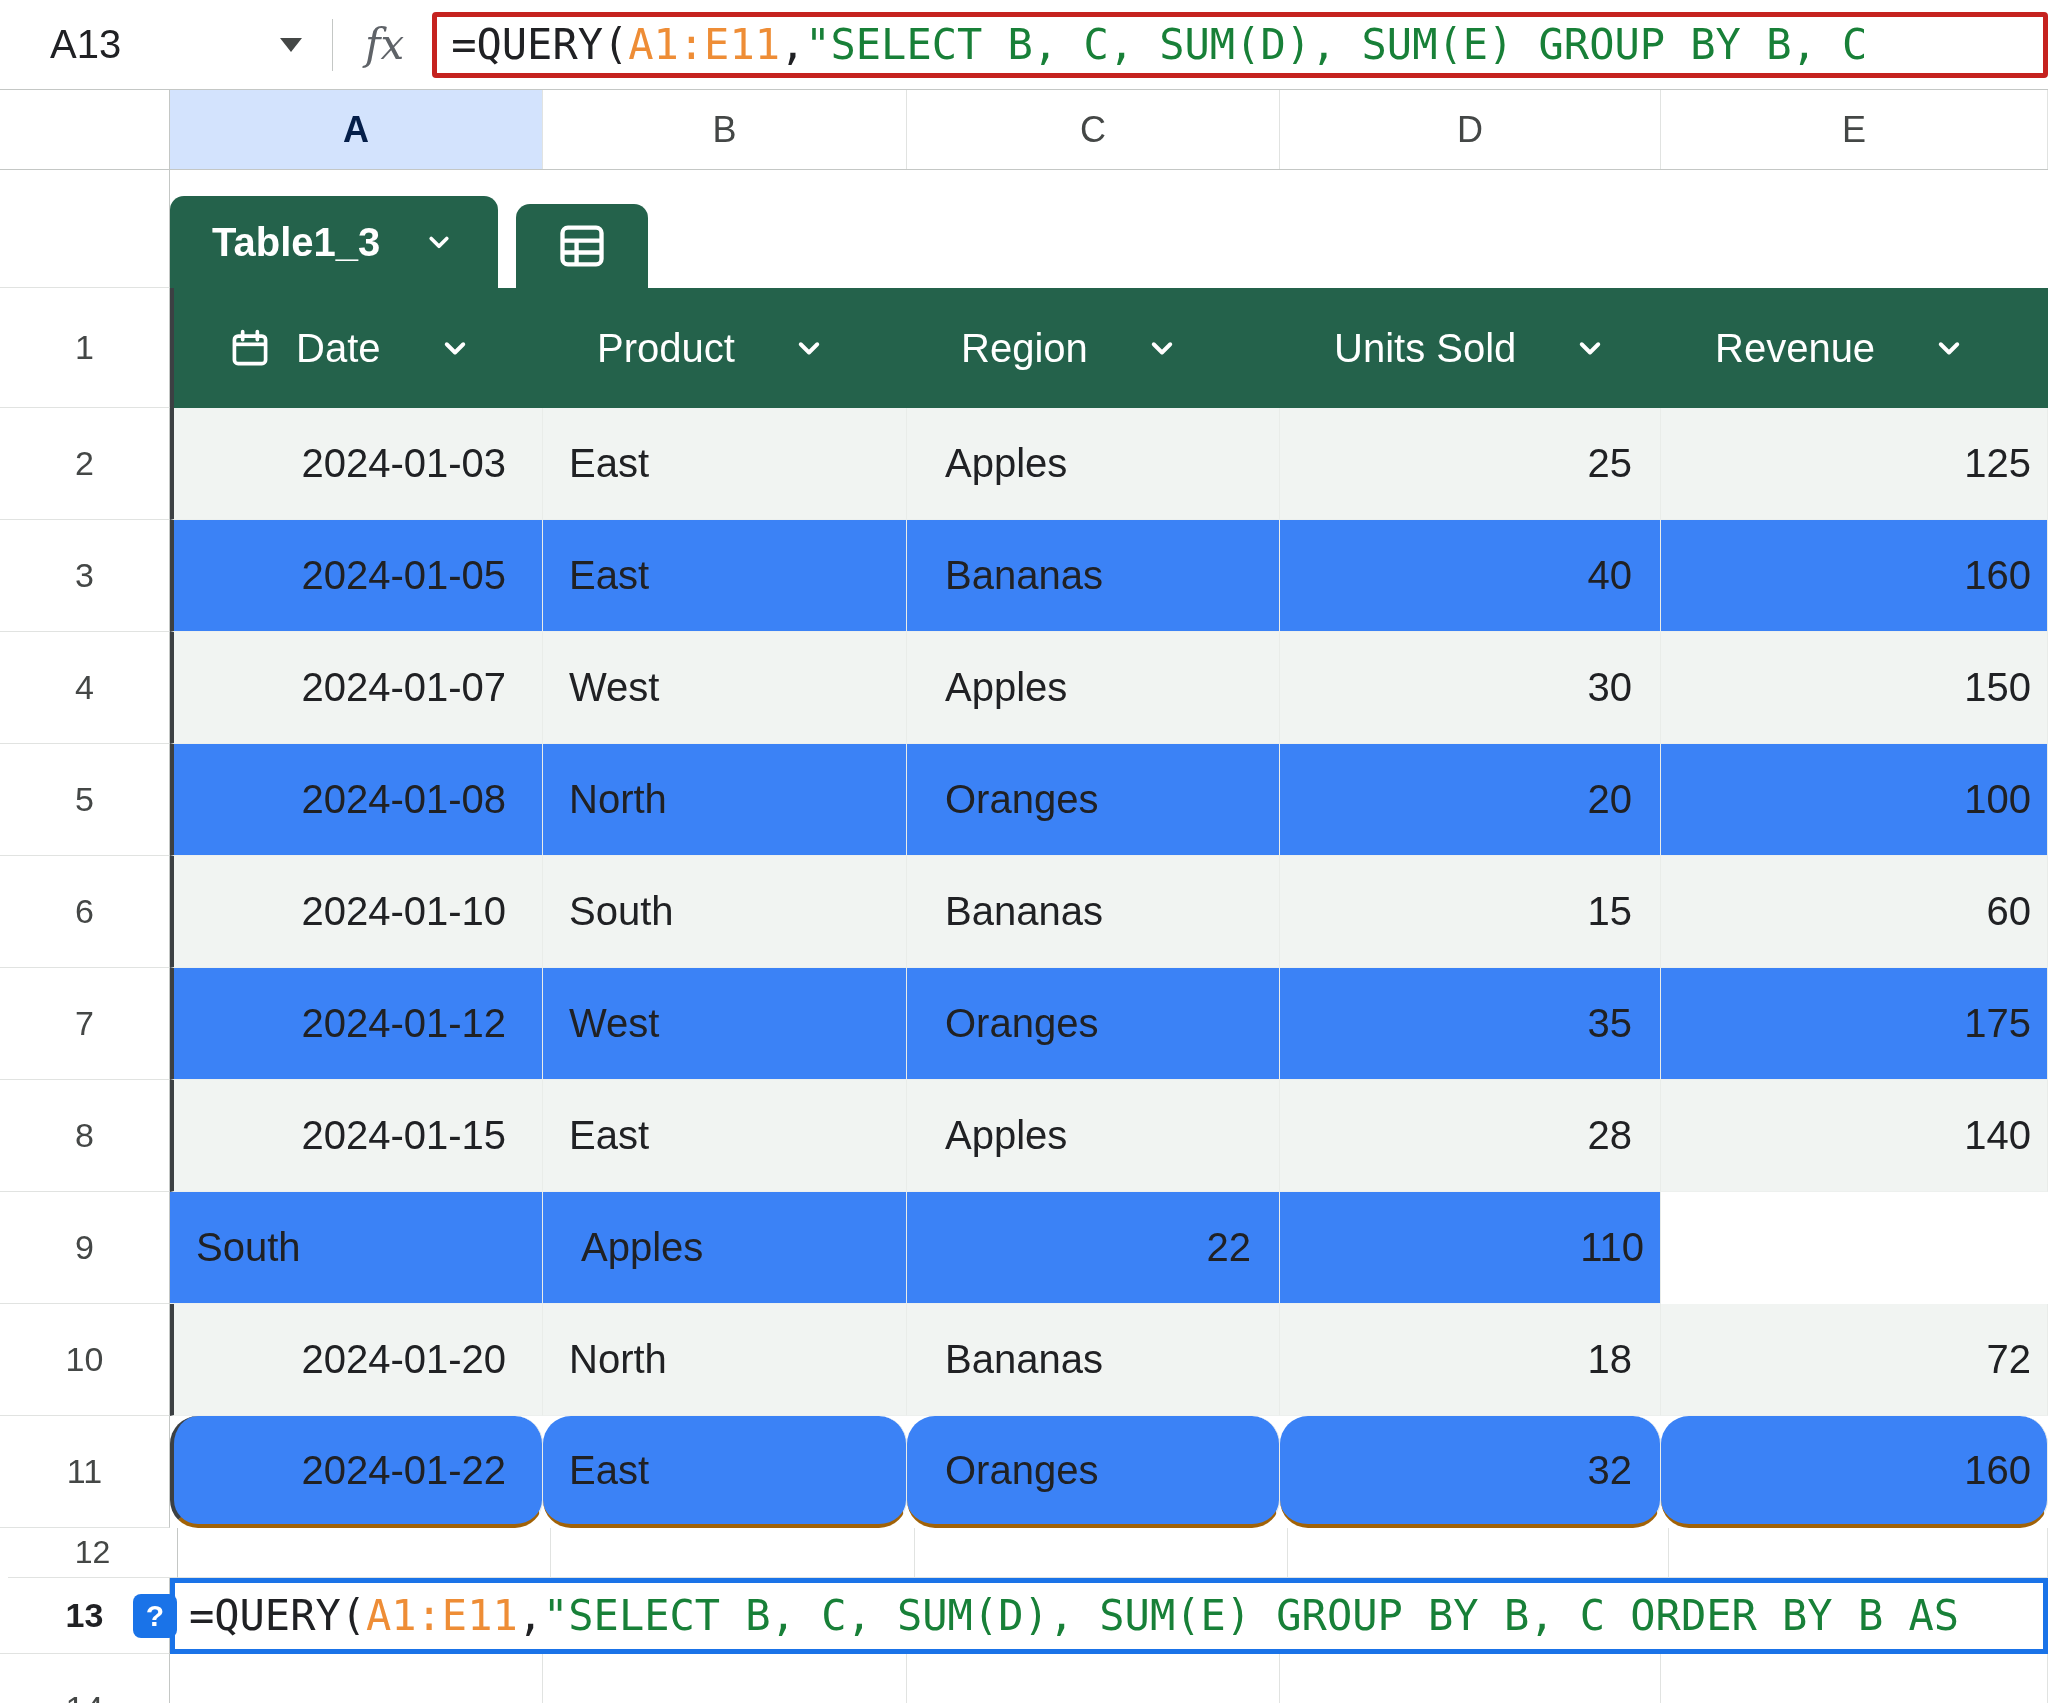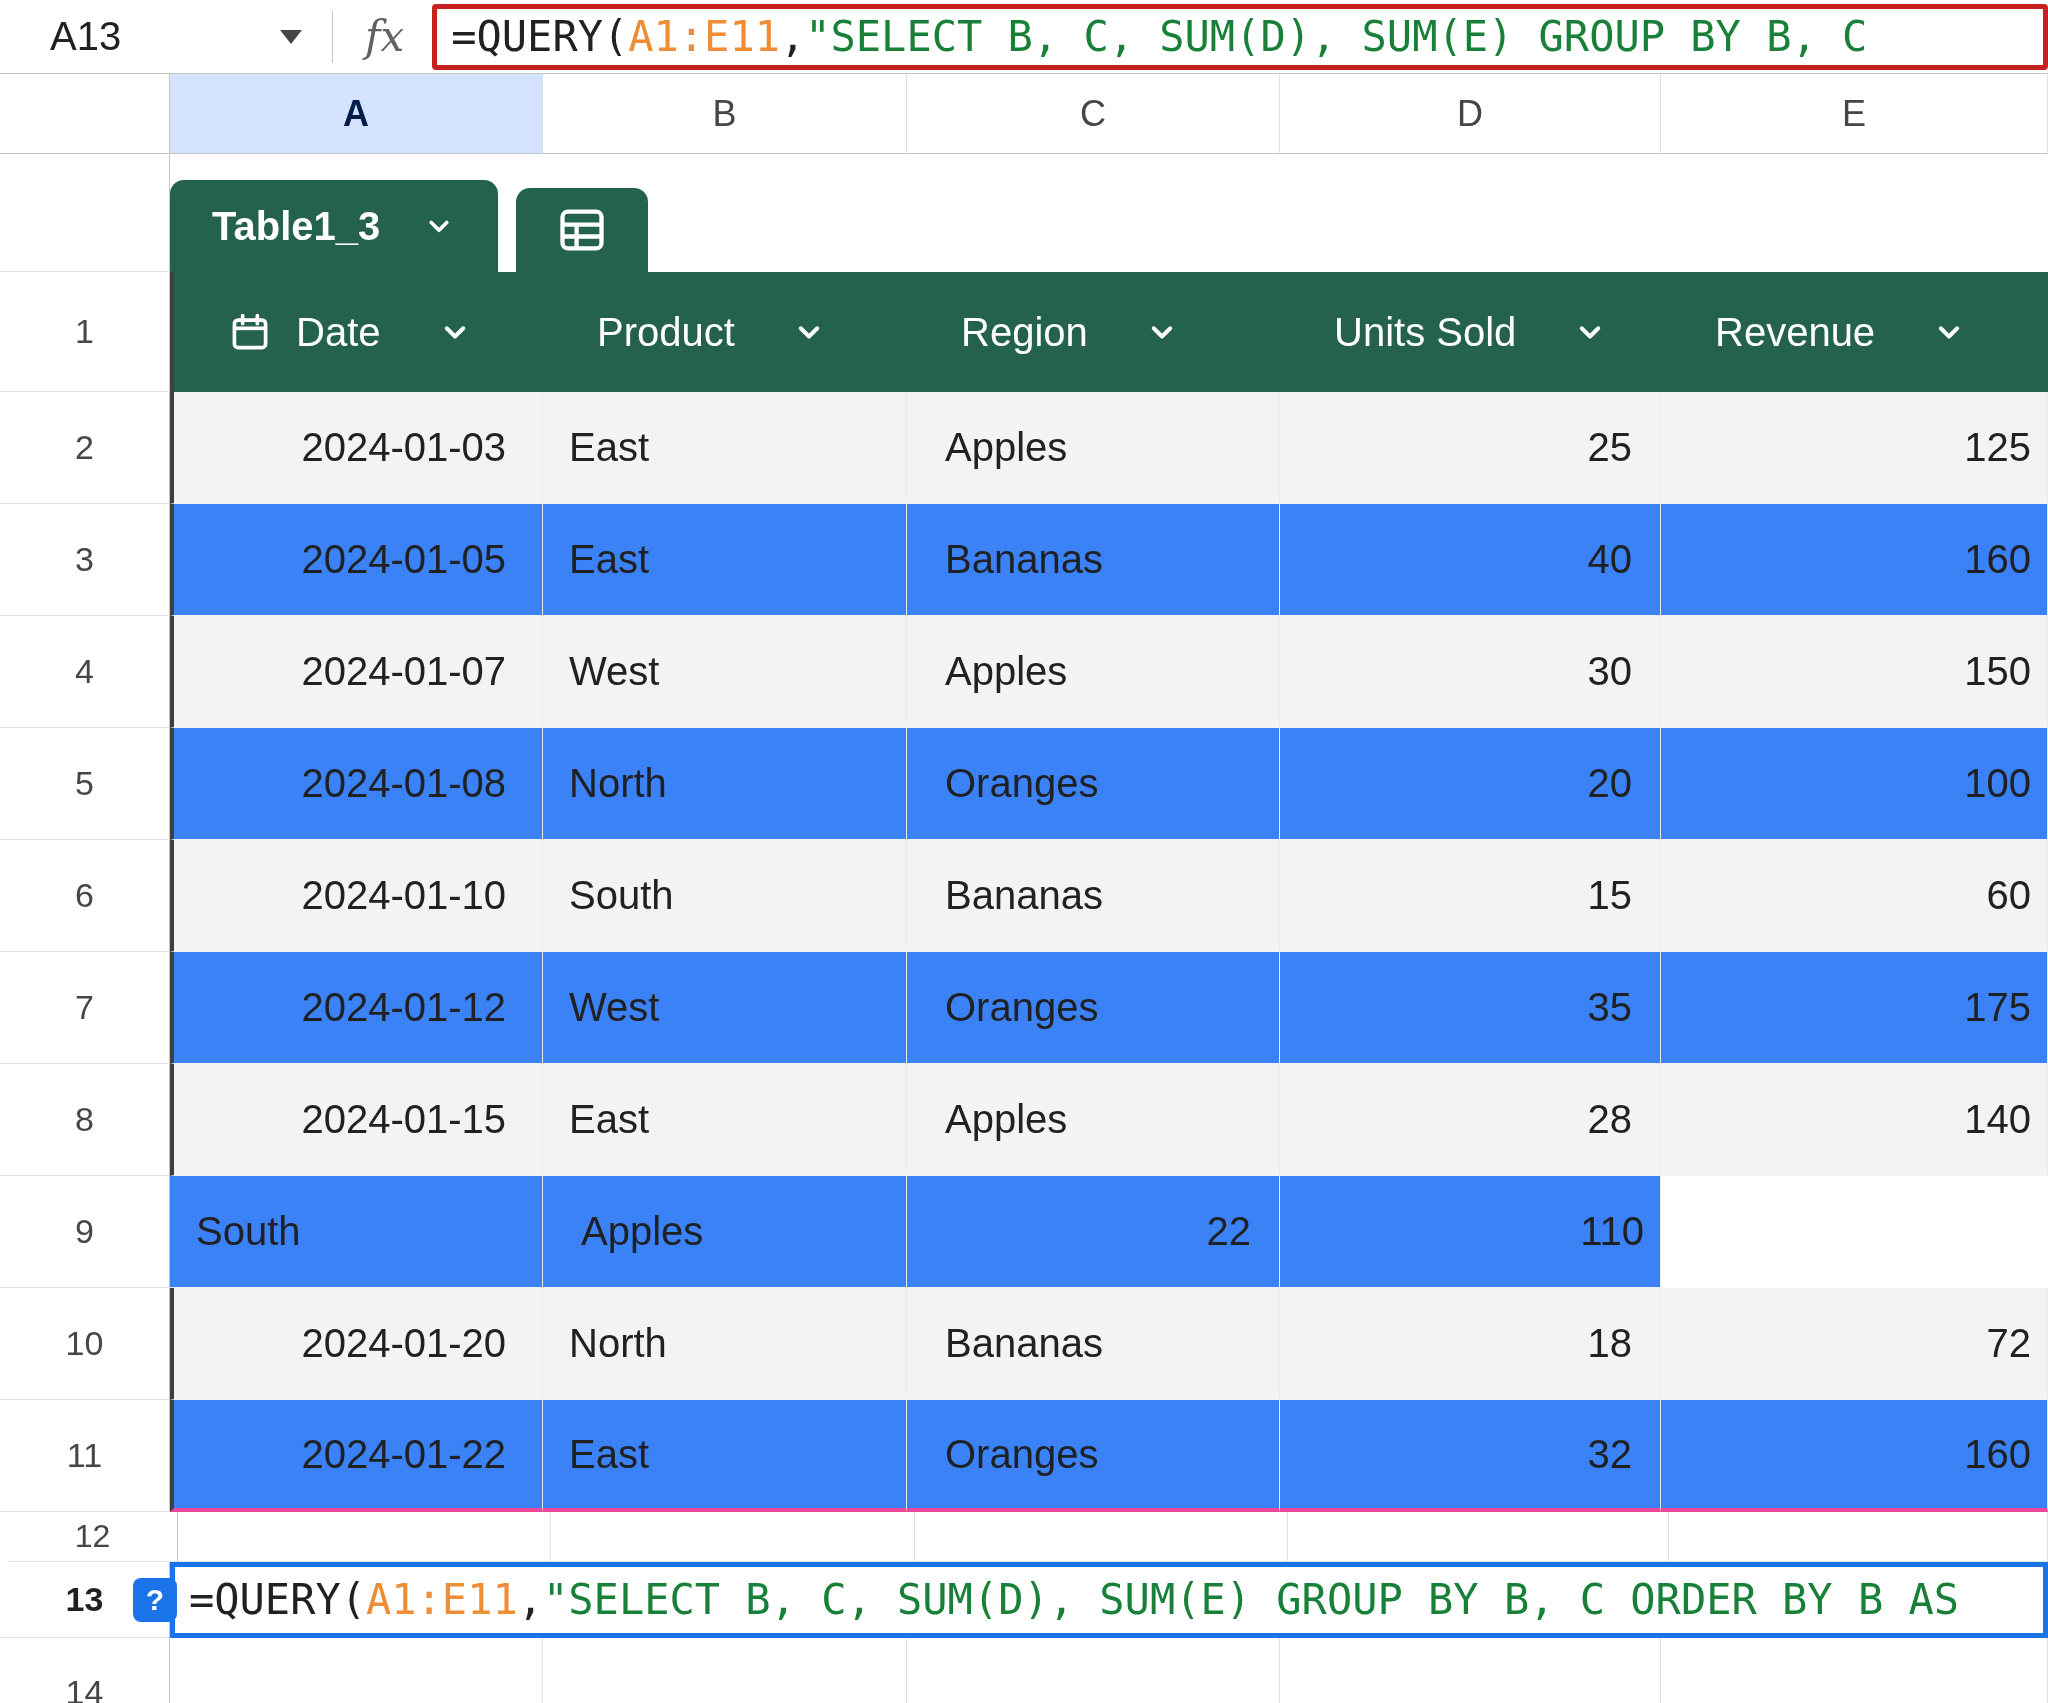--- a/index.html
+++ b/index.html
@@ -9,21 +9,21 @@
   .page {
     position: relative;
     width: 2048px;
     height: 1703px;
     overflow: hidden;
     background: #fff;
   }
 
   
   .formula-bar {
-    height: 74px;
+    height: 90px;
     display: flex;
     align-items: center;
     border-bottom: 1px solid #c4c7c5;
     background: #fff;
   }
   .name-box {
     width: 332px;
     height: 100%;
     display: flex;
     align-items: center;
@@ -140,21 +140,21 @@
     background: #3b82f6;
     border-right: 1px solid #e9ece9;
     border-bottom: 1px solid #edf0ee;
   }
   .banded .cell { background: #f1f4f2; }
   .cell-a { justify-content: flex-end; padding-right: 36px; border-left: 4px solid #3c4043; }
   .cell-region { padding-left: 26px; }
   .cell-product { padding-left: 38px; }
   .cell-units { justify-content: flex-end; padding-right: 28px; }
   .cell-revenue { justify-content: flex-end; padding-right: 16px; }
-  .last-row .cell { border-bottom: 4px solid #ec4899; }
+  .last-row .cell { border-bottom: 4px solid #a16207; border-radius: 28px; }
 
   
   .util-row .ucell {
     background: #fff;
     border-right: 1px solid #e1e3e1;
     border-bottom: 1px solid #e1e3e1;
   }
   .row12 { height: 50px; margin-left: 8px; }
   .row12 .rownum { font-size: 32px; }
   .row14 { height: 110px; }

